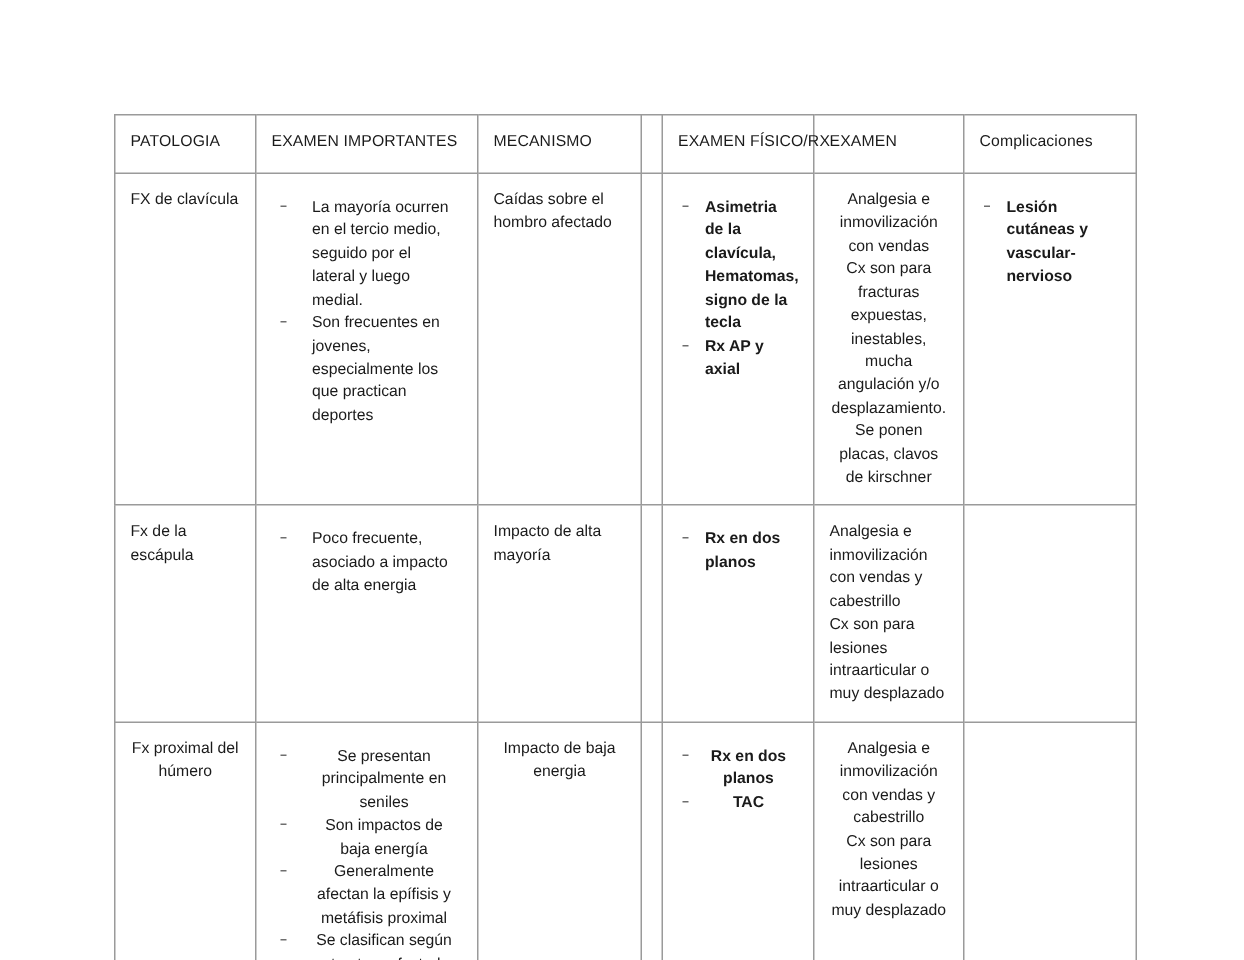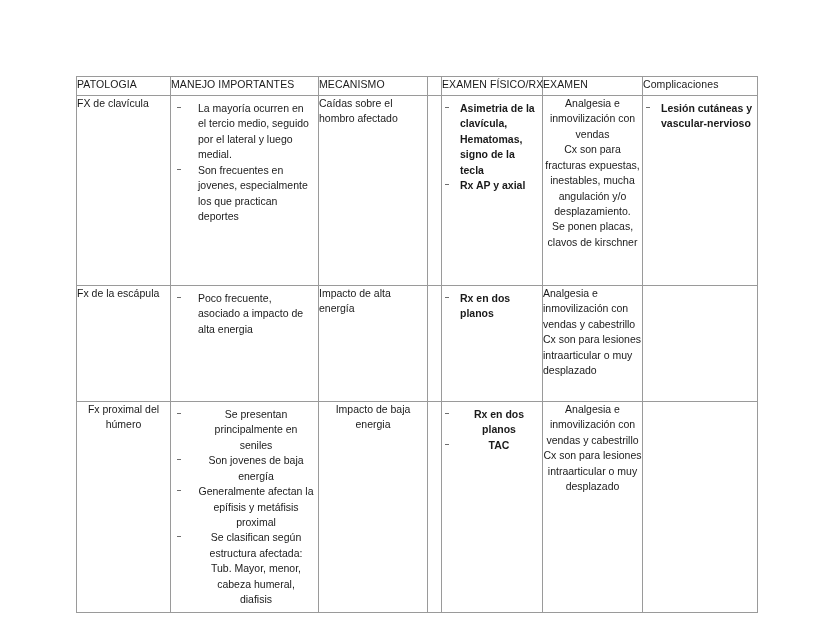--- a/index.html
+++ b/index.html
@@ -27,21 +27,21 @@
     width: 681px;
     border-collapse: collapse;
     table-layout: fixed;
     font-size: 10.5px;
     line-height: 1.47;
   }
   table.doc-table td,
   table.doc-table th {
     border: 1px solid #9a9a9a;
     vertical-align: top;
-    padding: 0;
+    padding: 10px;
     background: #ffffff;
   }
   
   col.c-patologia      { width: 94px; }
   col.c-cosas          { width: 148px; }
   col.c-mecanismo      { width: 109px; }
   col.c-gutter         { width: 14px; }
   col.c-examen         { width: 101px; }
   col.c-manejo         { width: 100px; }
   col.c-complicaciones { width: 115px; }
@@ -106,21 +106,21 @@
       <col class="c-mecanismo">
       <col class="c-gutter">
       <col class="c-examen">
       <col class="c-manejo">
       <col class="c-complicaciones">
     </colgroup>
 
     <thead>
       <tr>
         <th class="hdr-cell">PATOLOGIA</th>
-        <th class="hdr-cell">MANEJO IMPORTANTES</th>
+        <th class="hdr-cell">EXAMEN IMPORTANTES</th>
         <th class="hdr-cell">MECANISMO</th>
         <th class="hdr-cell gutter-cell"></th>
         <th class="hdr-cell">EXAMEN FÍSICO/RX</th>
         <th class="hdr-cell">EXAMEN</th>
         <th class="hdr-cell">Complicaciones</th>
       </tr>
     </thead>
 
     <tbody>
 
@@ -176,21 +176,21 @@
 
         <td class="bullet-cell">
           <div class="bullet-list">
             <div class="bullet-item">
               <span class="bullet-mark"></span>
               <span class="bullet-text">Poco frecuente, asociado a impacto de alta energia</span>
             </div>
           </div>
         </td>
 
-        <td class="cell-plain">Impacto de alta energía</td>
+        <td class="cell-plain">Impacto de alta mayoría</td>
 
         <td class="cell-empty"></td>
 
         <td class="bullet-cell">
           <div class="bullet-list">
             <div class="bullet-item narrow">
               <span class="bullet-mark"></span>
               <span class="bullet-text">Rx en dos planos</span>
             </div>
           </div>
@@ -206,21 +206,21 @@
         <td class="cell-plain">Fx proximal del húmero</td>
 
         <td class="bullet-cell">
           <div class="bullet-list">
             <div class="bullet-item">
               <span class="bullet-mark"></span>
               <span class="bullet-text">Se presentan principalmente en seniles</span>
             </div>
             <div class="bullet-item">
               <span class="bullet-mark"></span>
-              <span class="bullet-text">Son jovenes de baja energía</span>
+              <span class="bullet-text">Son impactos de baja energía</span>
             </div>
             <div class="bullet-item">
               <span class="bullet-mark"></span>
               <span class="bullet-text">Generalmente afectan la epífisis y metáfisis proximal</span>
             </div>
             <div class="bullet-item">
               <span class="bullet-mark"></span>
               <span class="bullet-text" style="white-space: pre-line;">Se clasifican según estructura afectada: Tub. Mayor, menor, cabeza humeral,
 diafisis</span>
             </div>

